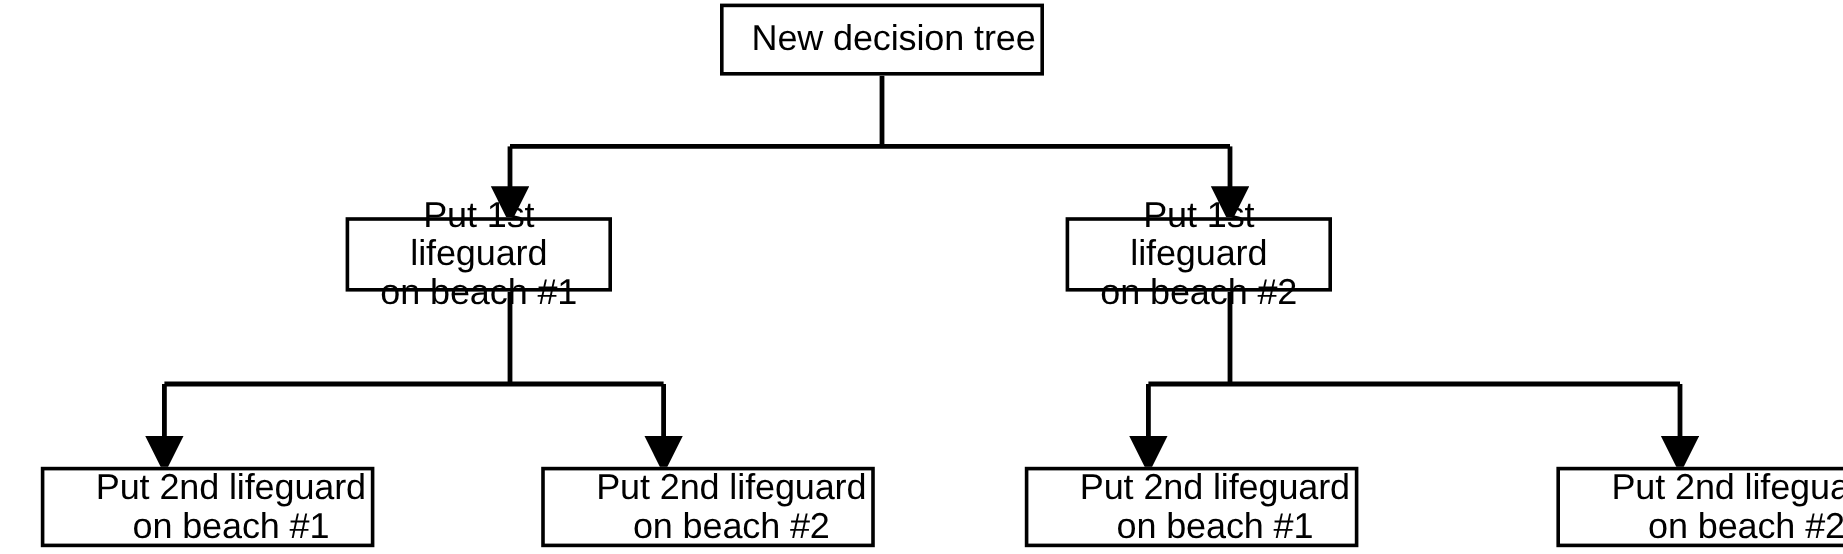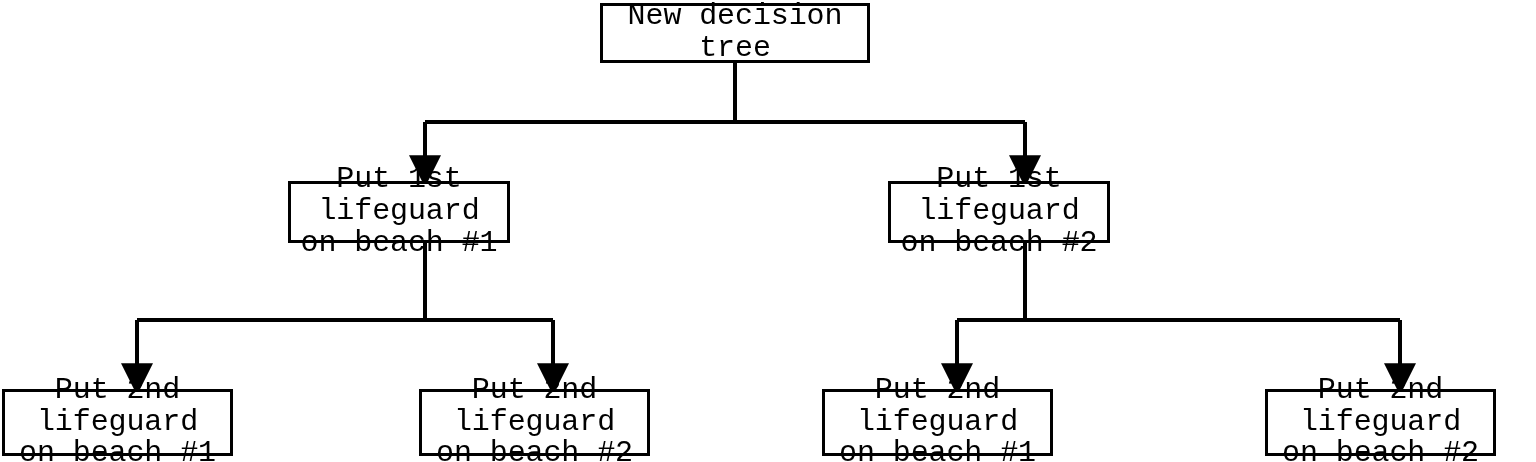--- a/index.html
+++ b/index.html
@@ -15,24 +15,24 @@
     overflow: hidden;
     font-family: "Liberation Sans", sans-serif;
   }
   .node {
     position: absolute;
     box-sizing: border-box;
     border: 3px solid #000000;
     background: #ffffff;
     display: flex;
     align-items: center;
-    justify-content: center;
+    justify-content: flex-end;
     text-align: center;
     color: #000000;
-    font-family: Liberation Mono, monospace;
+    font-family: Liberation Sans, sans-serif;
     font-size: 30px;
     line-height: 1.06;
     letter-spacing: -0.1px;
   }
   .node .node-label {
     display: block;
     white-space: pre-line;
     padding: 0 4px;
   }
   .node.root {
@@ -43,22 +43,23 @@
   }
   .node.lvl2 {
     top: 181px;
     width: 222px;
     height: 62px;
   }
   .node.lvl2.n0 { left: 288px; }
   .node.lvl2.n1 { left: 888px; }
   .node.lvl3 {
     top: 389px;
-    width: 231px;
+    width: 278px;
     height: 67px;
+    margin-left: 32px;
   }
   .node.lvl3.n0 { left: 2px; }
   .node.lvl3.n1 { left: 419px; }
   .node.lvl3.n2 { left: 822px; }
   .node.lvl3.n3 { left: 1265px; }
 
   .edges {
     position: absolute;
     left: 0;
     top: 0;

